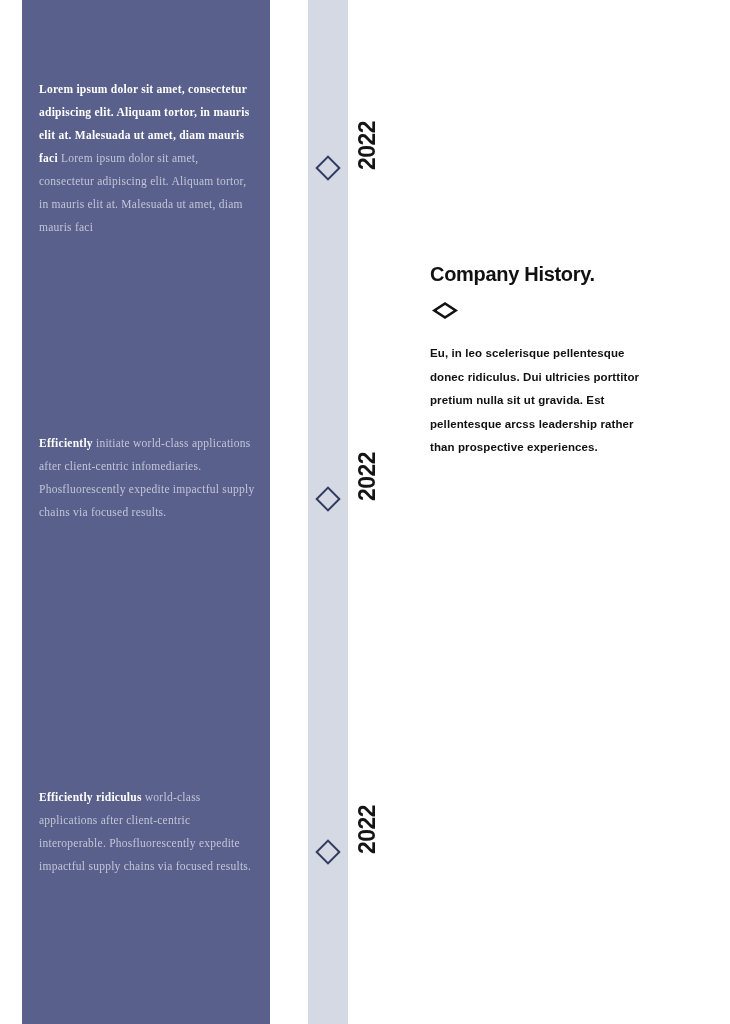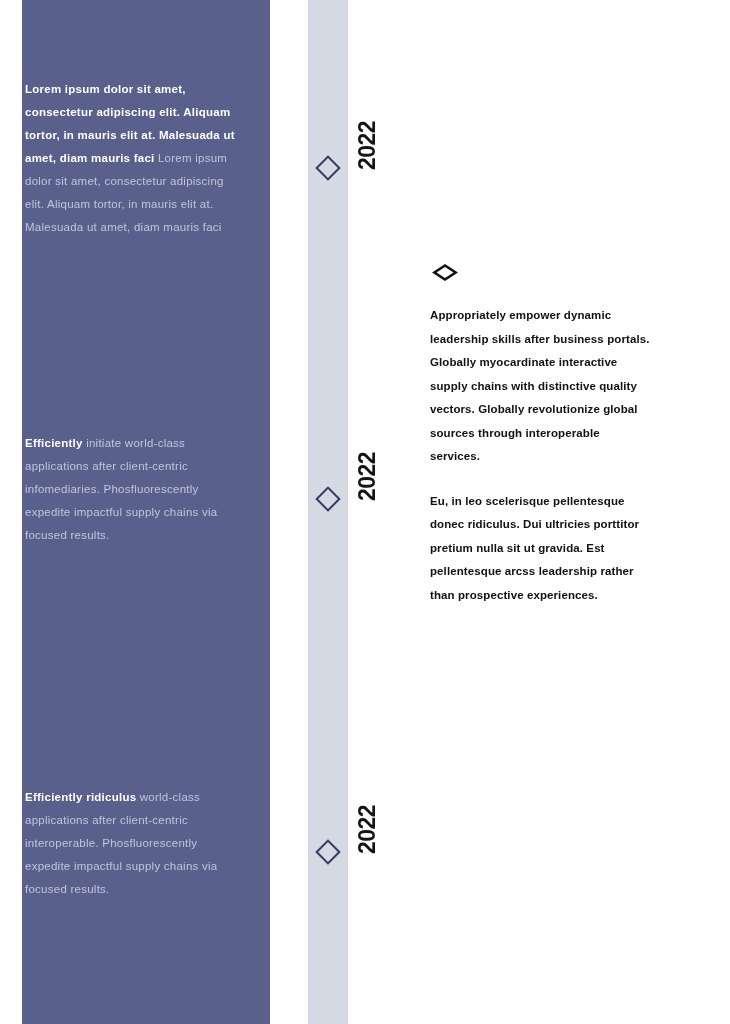--- a/index.html
+++ b/index.html
@@ -29,27 +29,28 @@
     left: 22px;
     top: 0;
     width: 248px;
     height: 1024px;
     background: #59608c;
     box-sizing: border-box;
   }
 
   .sidebar-block {
     position: absolute;
-    left: 3px;
+    left: 17px;
     width: 216px;
     font-size: 11.5px;
     line-height: 23px;
     letter-spacing: 0.25px;
     color: #c2c6d8;
     font-weight: 400;
+    font-family: Liberation Serif, serif;
   }
   .sidebar-block .lead {
     color: #ffffff;
     font-weight: 700;
   }
   .sidebar-block-1 { top: 78px; }
   .sidebar-block-2 { top: 432px; }
   .sidebar-block-3 { top: 786px; }
 
   
@@ -185,23 +186,23 @@
     <div class="marker-year">2022</div>
   </div>
 
   <div class="timeline-marker marker-3">
     <div class="marker-diamond"></div>
     <div class="marker-year">2022</div>
   </div>
 
   <div class="content">
 
+    <h1 class="content-title">Company History.</h1>
 
     <div class="content-diamond-wrap">
       <div class="content-diamond"></div>
     </div>
 
-    <p class="content-para">Appropriately empower dynamic leadership skills after business portals. Globally myocardinate interactive supply chains with distinctive quality vectors. Globally revolutionize global sources through interoperable services.</p>
     <p class="content-para">Eu, in leo scelerisque pellentesque donec ridiculus. Dui ultricies porttitor pretium nulla sit ut gravida. Est pellentesque arcss leadership rather than prospective experiences.</p>
 
   </div>
 
 </div>
 
 </body></html>

